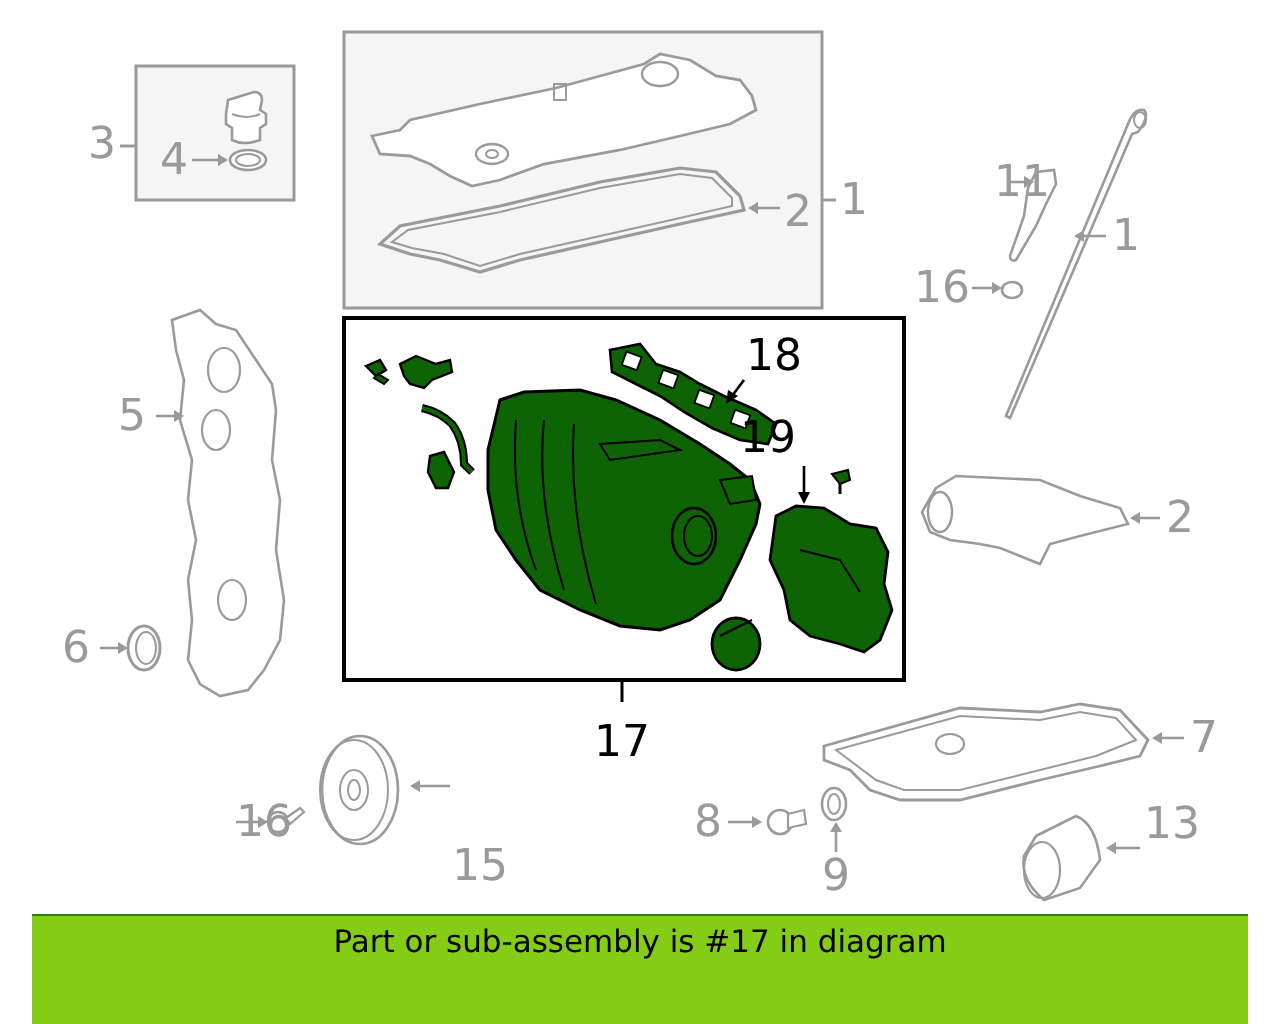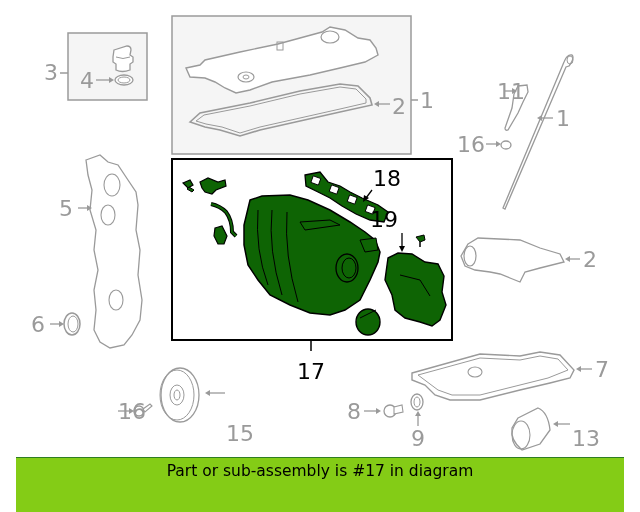--- a/index.html
+++ b/index.html
@@ -189,21 +189,21 @@
   <span class="callout" style="left:556px;top:108px;">1</span>
   <span class="callout" style="left:457px;top:134px;">16</span>
   <span class="callout" style="left:583px;top:249px;">2</span>
   <span class="callout" style="left:59px;top:198px;">5</span>
   <span class="callout" style="left:31px;top:314px;">6</span>
   <span class="callout" style="left:595px;top:359px;">7</span>
   <span class="callout" style="left:226px;top:383px;margin-top:40px;">15</span>
   <span class="callout" style="left:100px;top:401px;margin-left:18px;">16</span>
   <span class="callout" style="left:347px;top:401px;">8</span>
   <span class="callout" style="left:411px;top:428px;">9</span>
-  <span class="callout" style="left:572px;top:402px;margin-top:26px;">13</span>
+  <span class="callout" style="left:572px;top:402px;">13</span>
   <span class="callout active" style="left:297px;top:361px;text-align:center;">17</span>
   <span class="callout active" style="left:373px;top:168px;">18</span>
   <span class="callout active" style="left:370px;top:209px;">19</span>
 </div>
 
 <div id="banner">
   <div>Part or sub-assembly is #17 in diagram</div>
 </div>
 
 </body></html>

